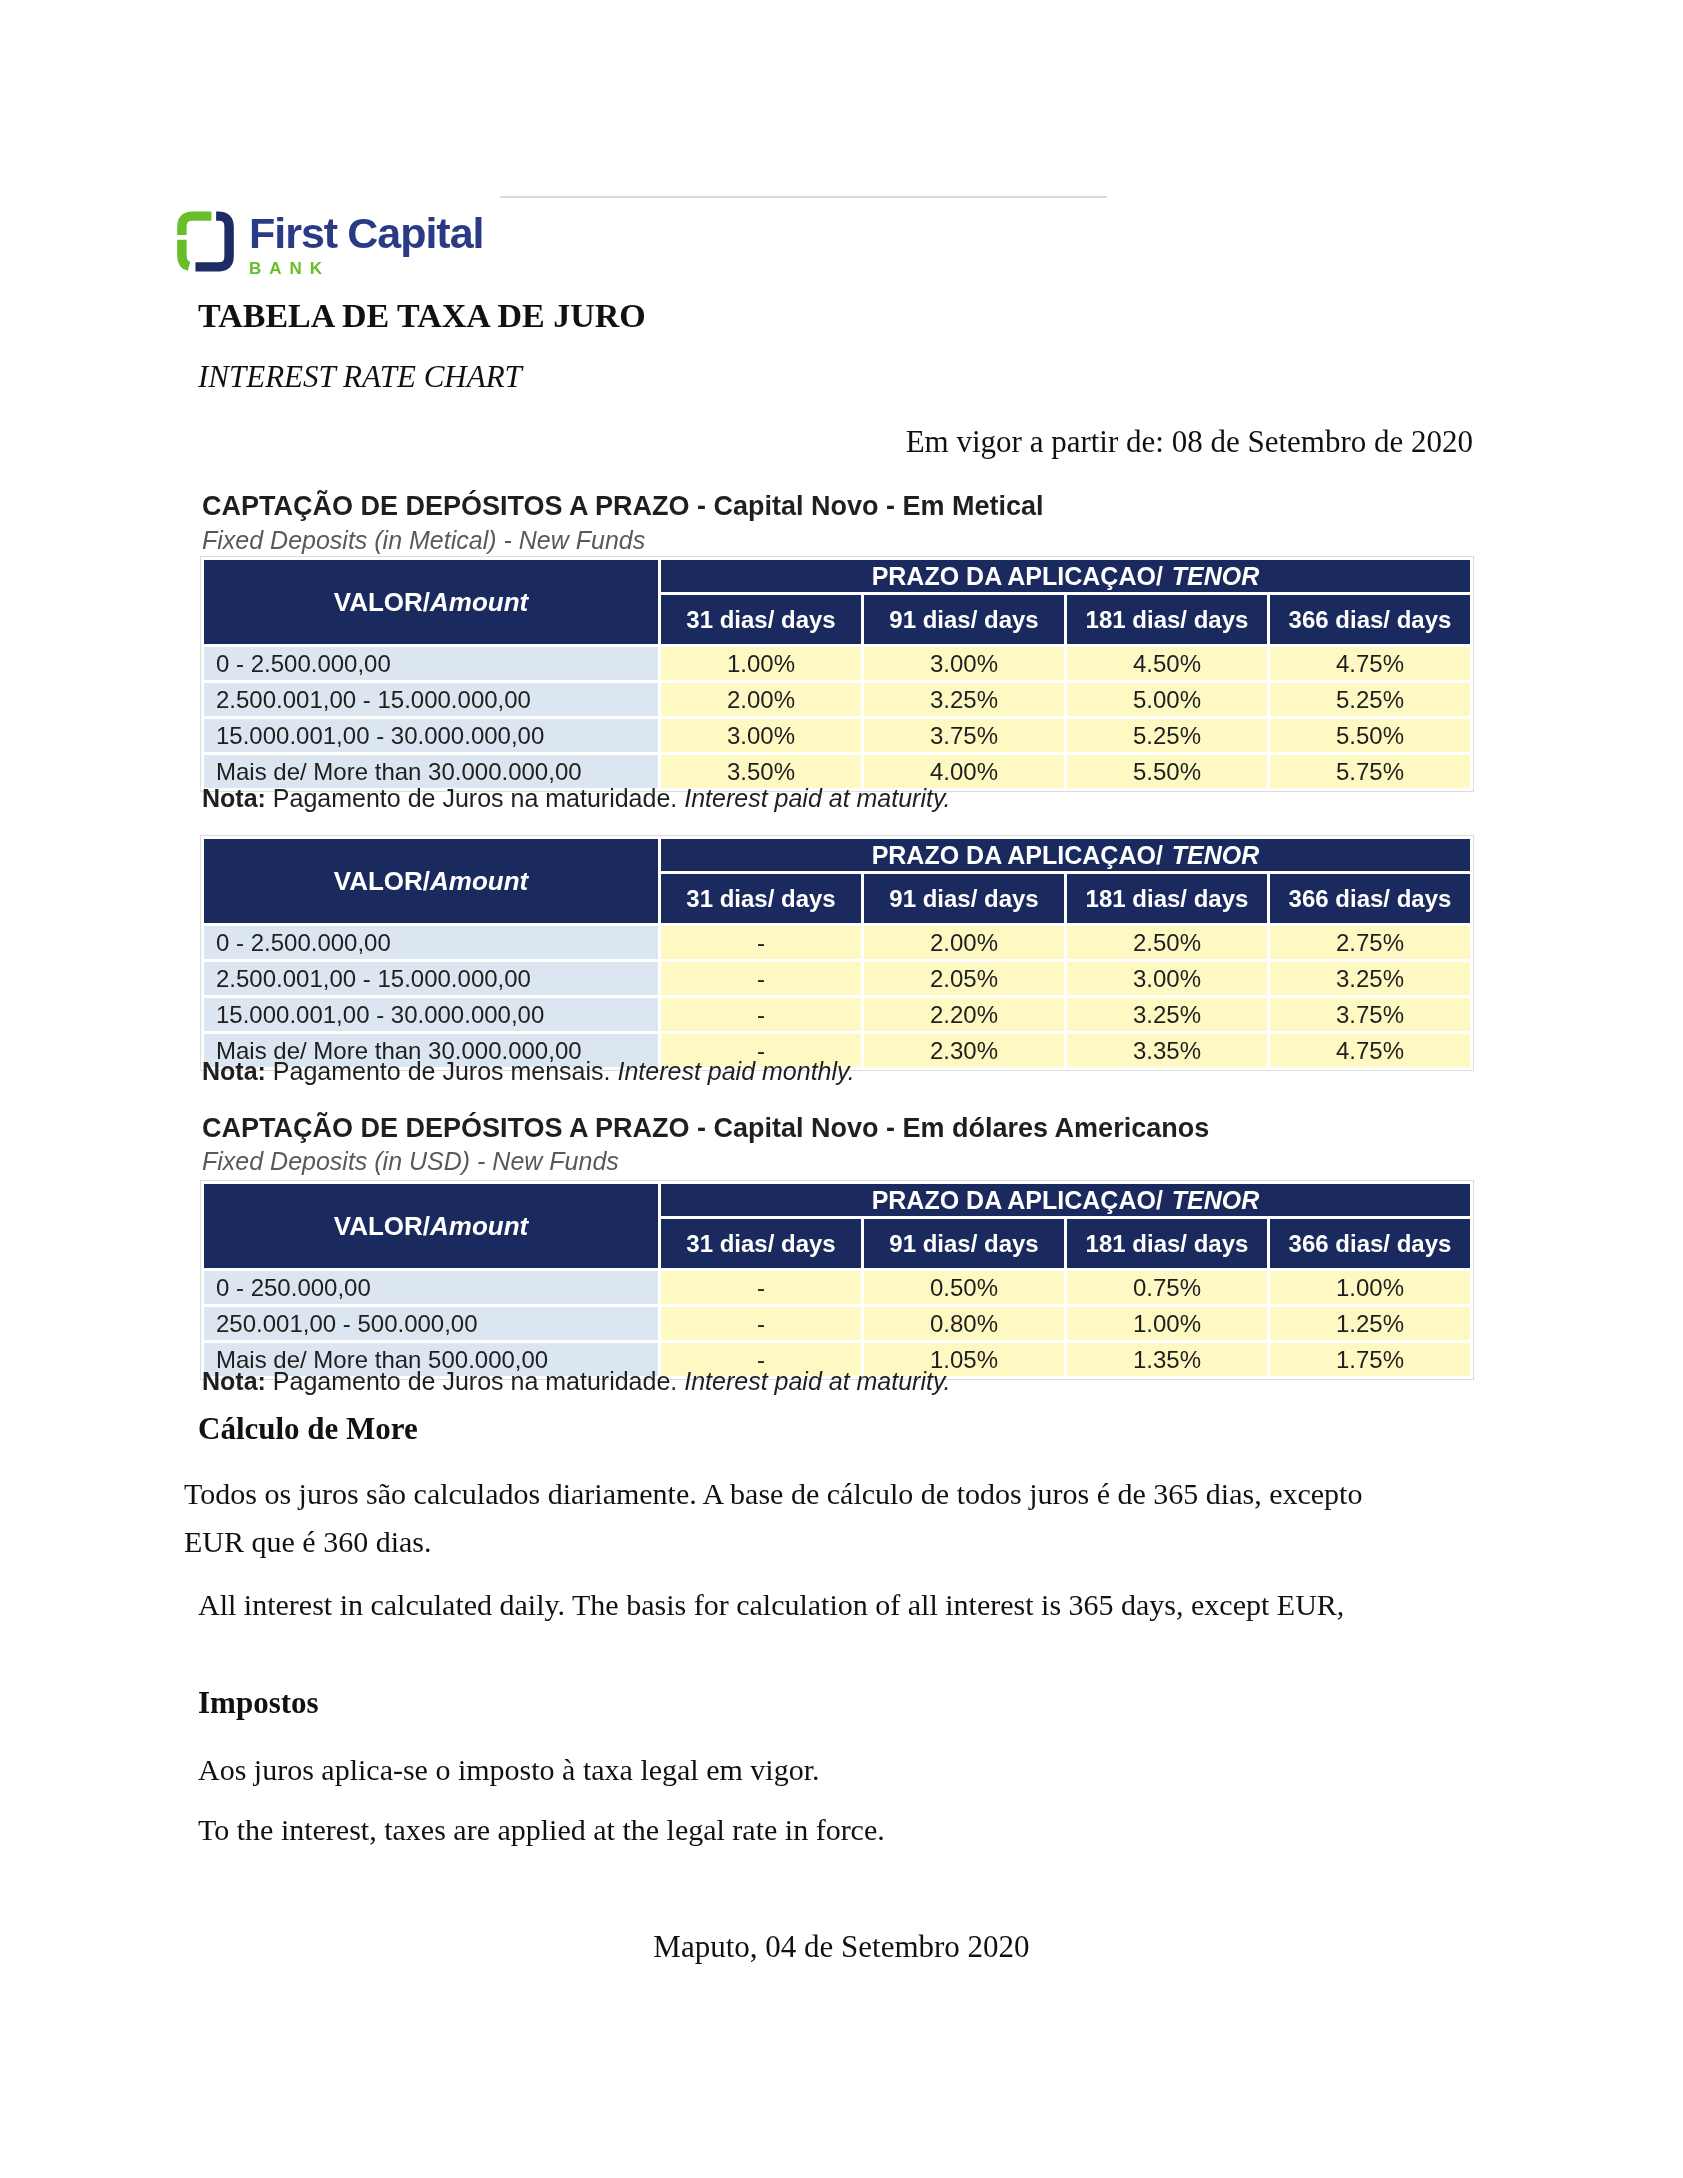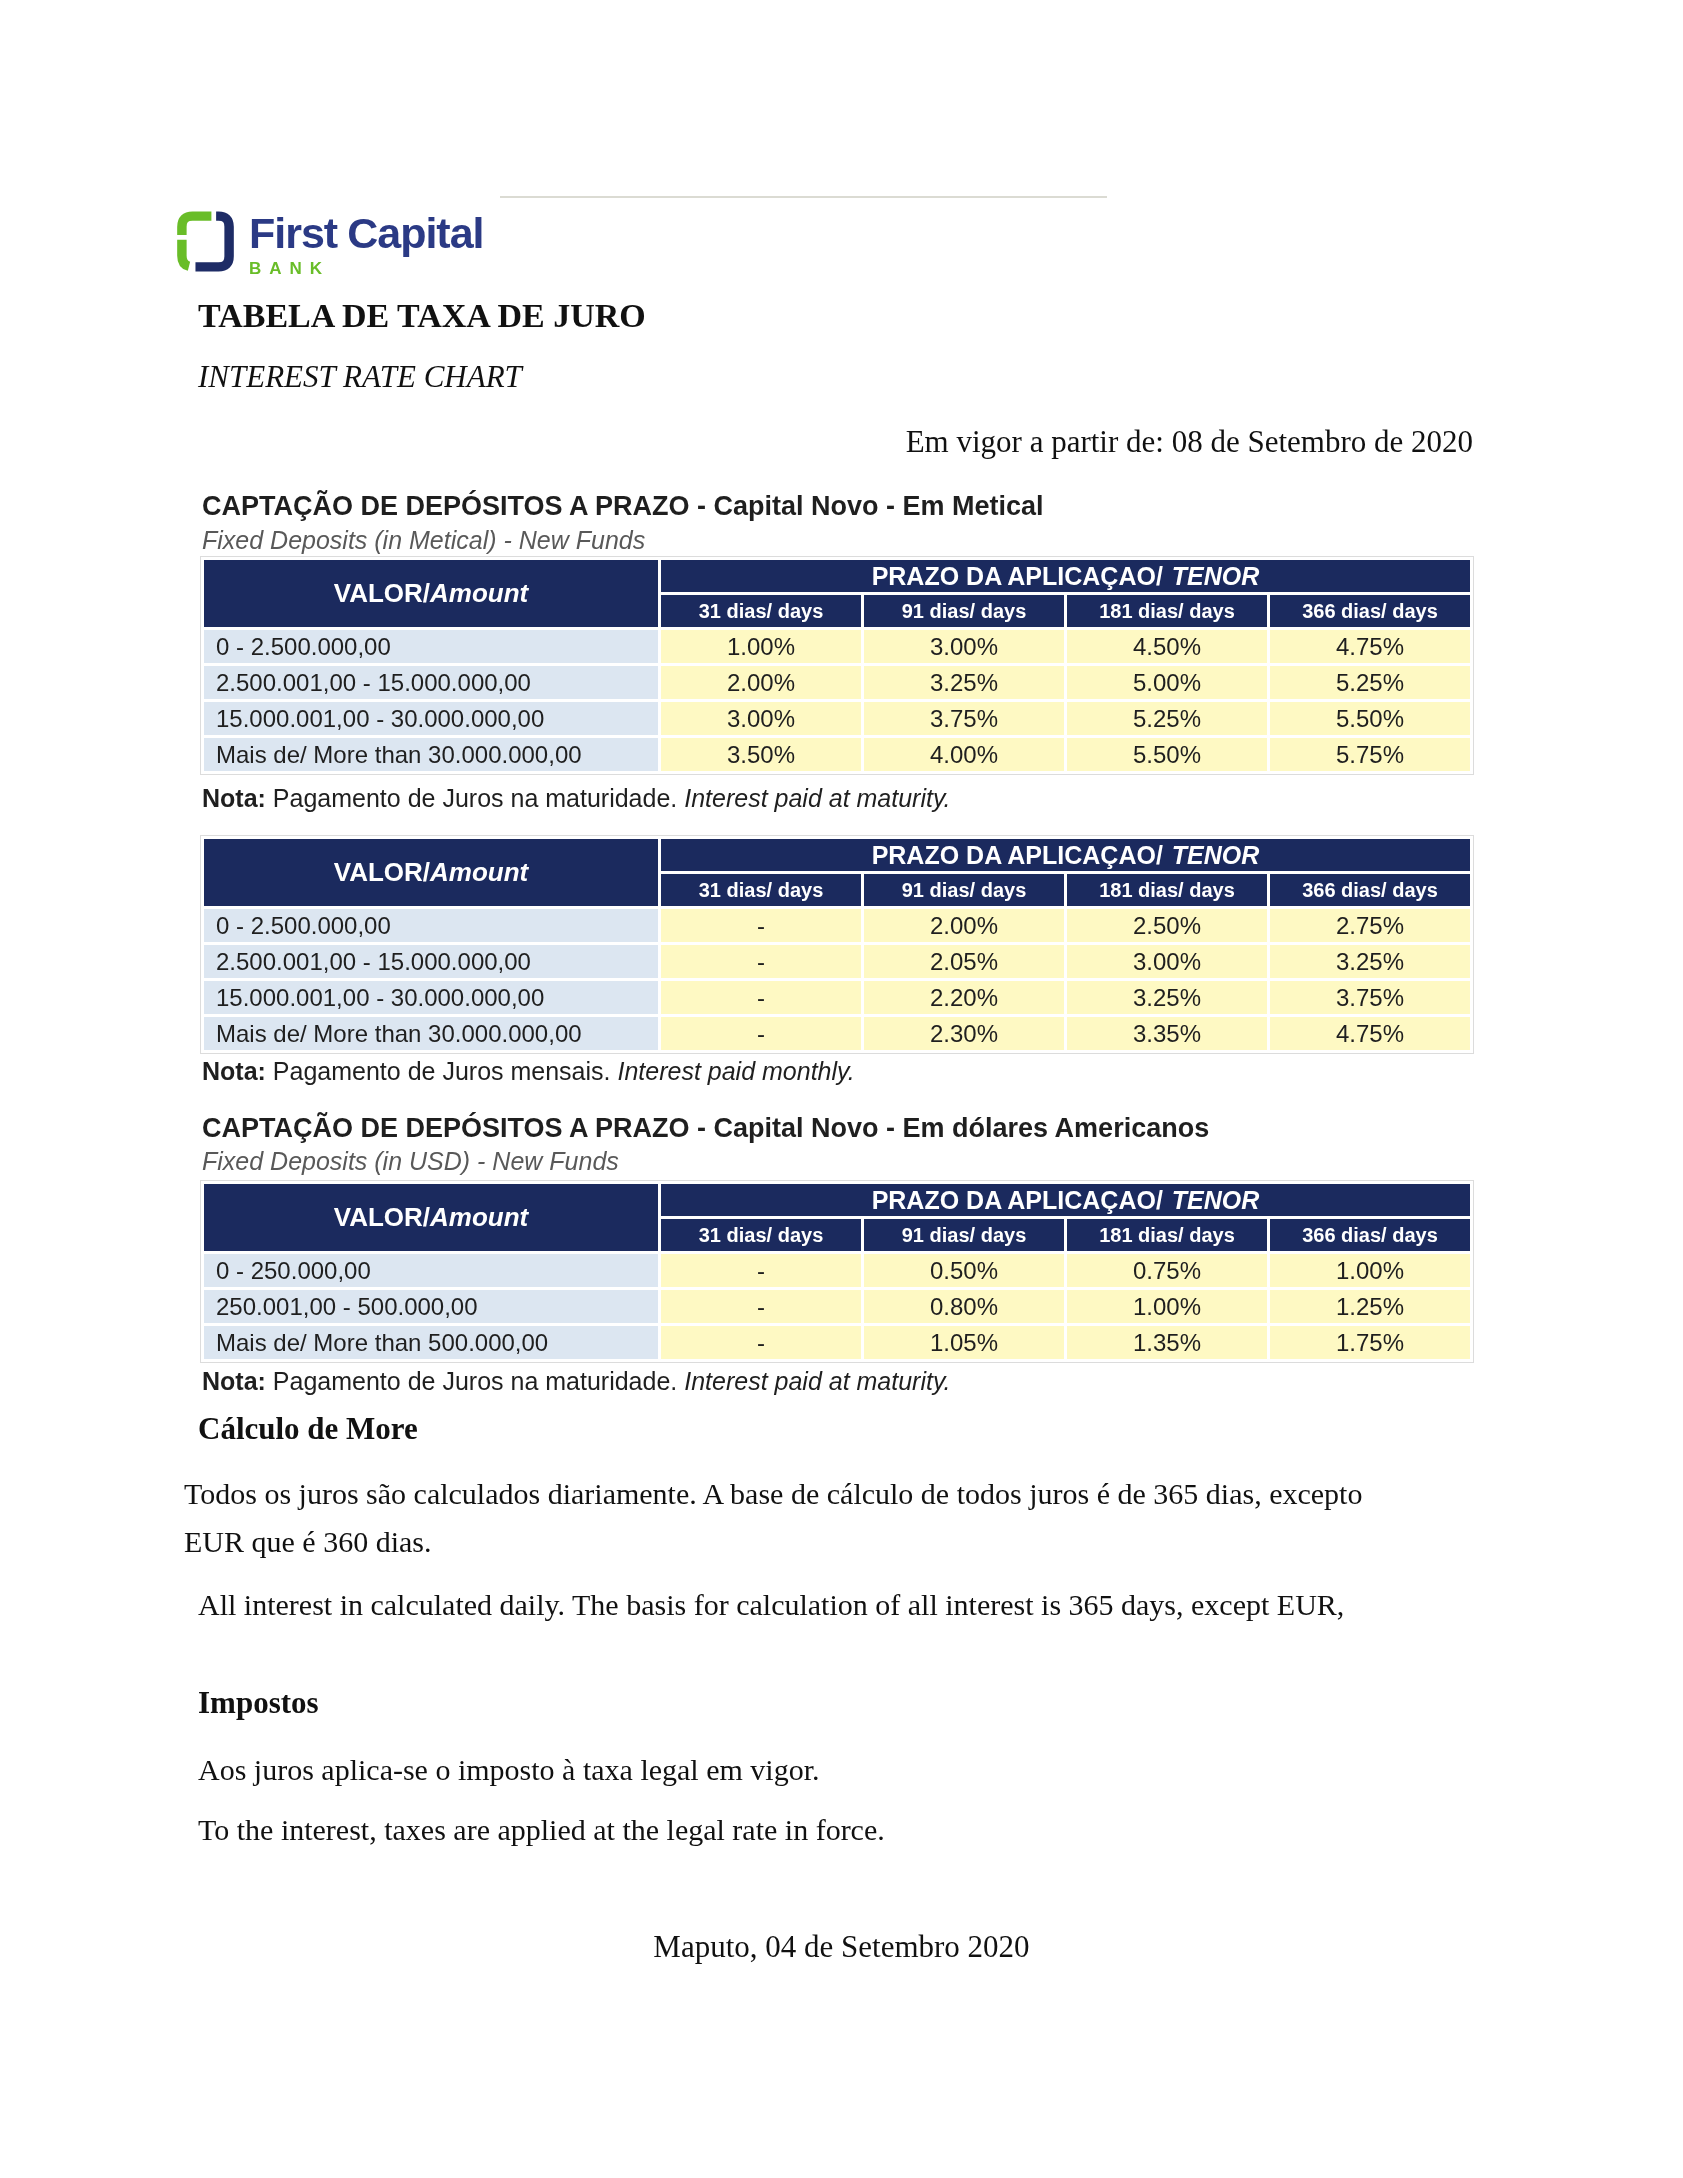--- a/index.html
+++ b/index.html
@@ -34,21 +34,21 @@
   
   table.rate{border-collapse:separate;border-spacing:3px;background:#fff;
     border:1px solid #dcdcdc;}
   td{padding:0;}
   td.navy{background:#1b2a5e;color:#ffffff;font-family:"Liberation Sans",sans-serif;
     font-weight:700;text-align:center;}
   td.valor{width:454px;font-size:26px;}
   td.valor .it{font-style:italic;}
   td.tenor{font-size:25px;}
   td.tenor .it{font-style:italic;margin-left:9px;}
-  td.colh{font-size:20px;width:200px;height:32px;text-align:center;}
+  td.colh{font-size:24px;width:200px;height:49px;text-align:center;}
   td.amount{background:#dce6f1;font-family:"Liberation Sans",sans-serif;font-size:24px;
     color:#1f1f1f;padding-left:12px;height:33px;}
   td.rate{background:#fef9c3;font-family:"Liberation Sans",sans-serif;font-size:24px;
     color:#1f1f1f;text-align:center;}
 
   .nota{font-family:"Liberation Sans",sans-serif;font-size:25px;color:#1f1f1f;}
   .nota b{font-weight:700;}
   .nota .en{font-style:italic;}
 </style>
 </head>

